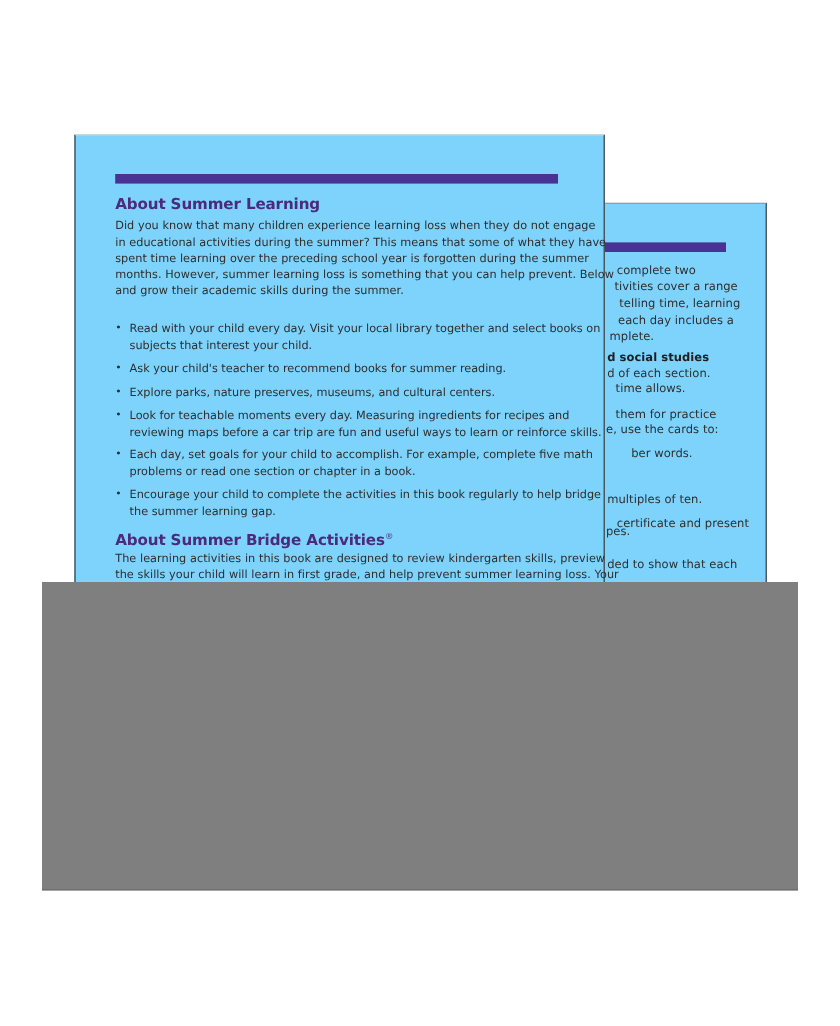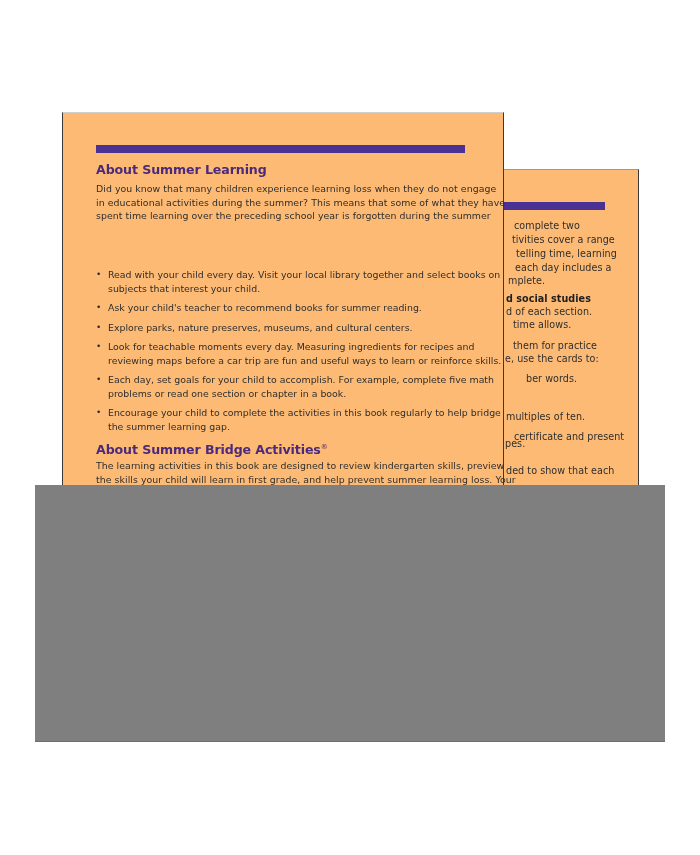--- a/index.html
+++ b/index.html
@@ -10,21 +10,21 @@
     body {
       width: 700px;
       height: 855px;
       position: relative;
       overflow: hidden;
       font-family: "DejaVu Sans", sans-serif;
       color: #2b2b2b;
     }
     .page {
       position: absolute;
-      background: #fdba74;
+      background: #7dd3fc;
       box-sizing: border-box;
       padding-left: 32px;
     }
     
     #back-page {
       left: 470px;
       top: 169px;
       width: 169px;
       height: 330px;
       border-top: 1px solid #9a9a9a;
@@ -152,20 +152,22 @@
 
 <div id="front-page" class="page">
   <div class="purple-bar"></div>
 
   <h2 class="heading" style="top:49px;">About Summer Learning</h2>
 
   <div class="para plines" style="top:69px;">
     <span>Did you know that many children experience learning loss when they do not engage</span>
     <span>in educational activities during the summer? This means that some of what they have</span>
     <span>spent time learning over the preceding school year is forgotten during the summer</span>
+    <span>months. However, summer learning loss is something that you can help prevent. Below</span>
+    <span>and grow their academic skills during the summer.</span>
   </div>
 
   <ul class="bullets" style="top:155px;">
     <li class="bullet">
       <span class="dot">•</span>
       <span class="bl">Read with your child every day. Visit your local library together and select books on</span>
       <span class="bl">subjects that interest your child.</span>
     </li>
     <li class="bullet">
       <span class="dot">•</span>

